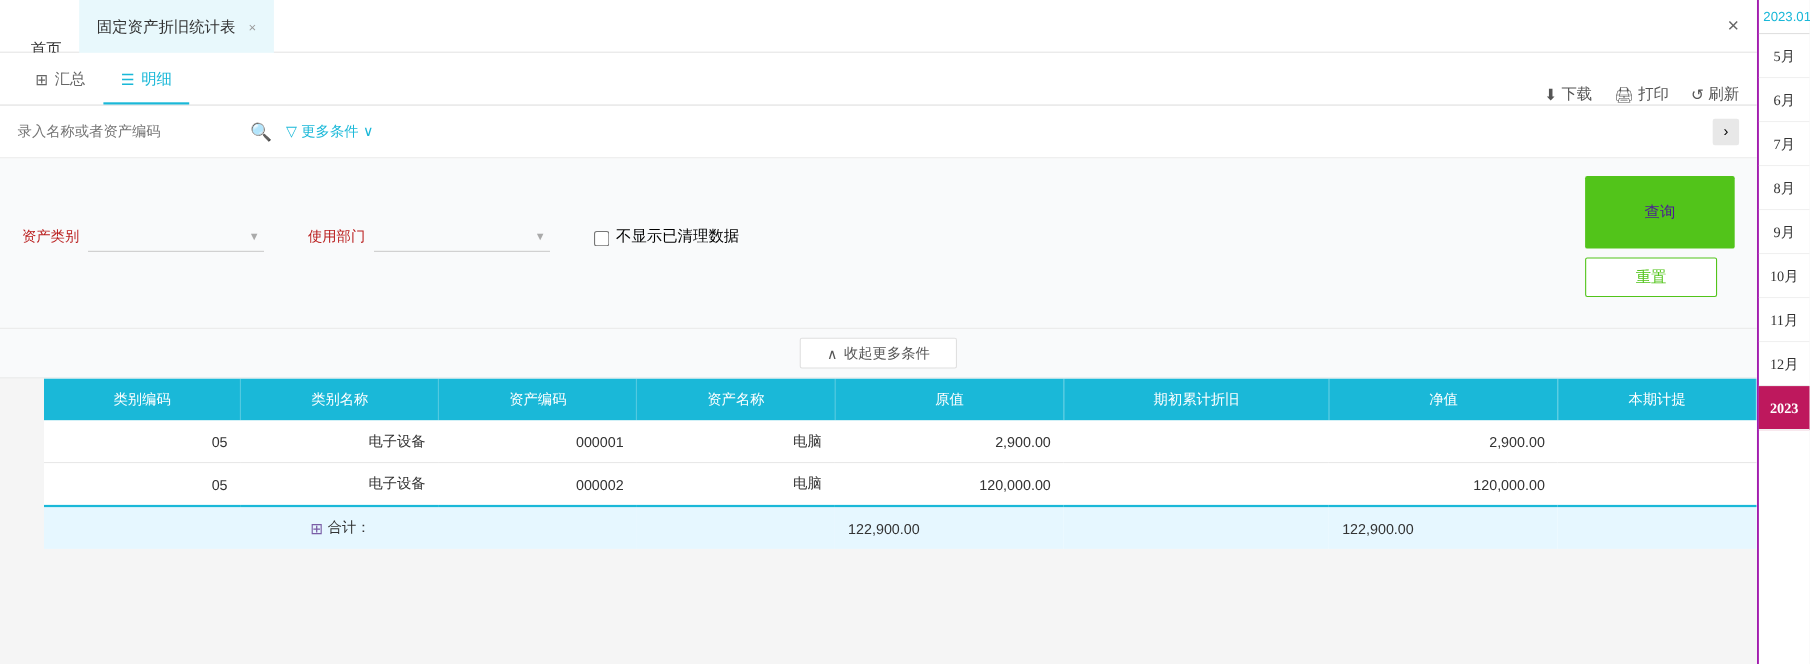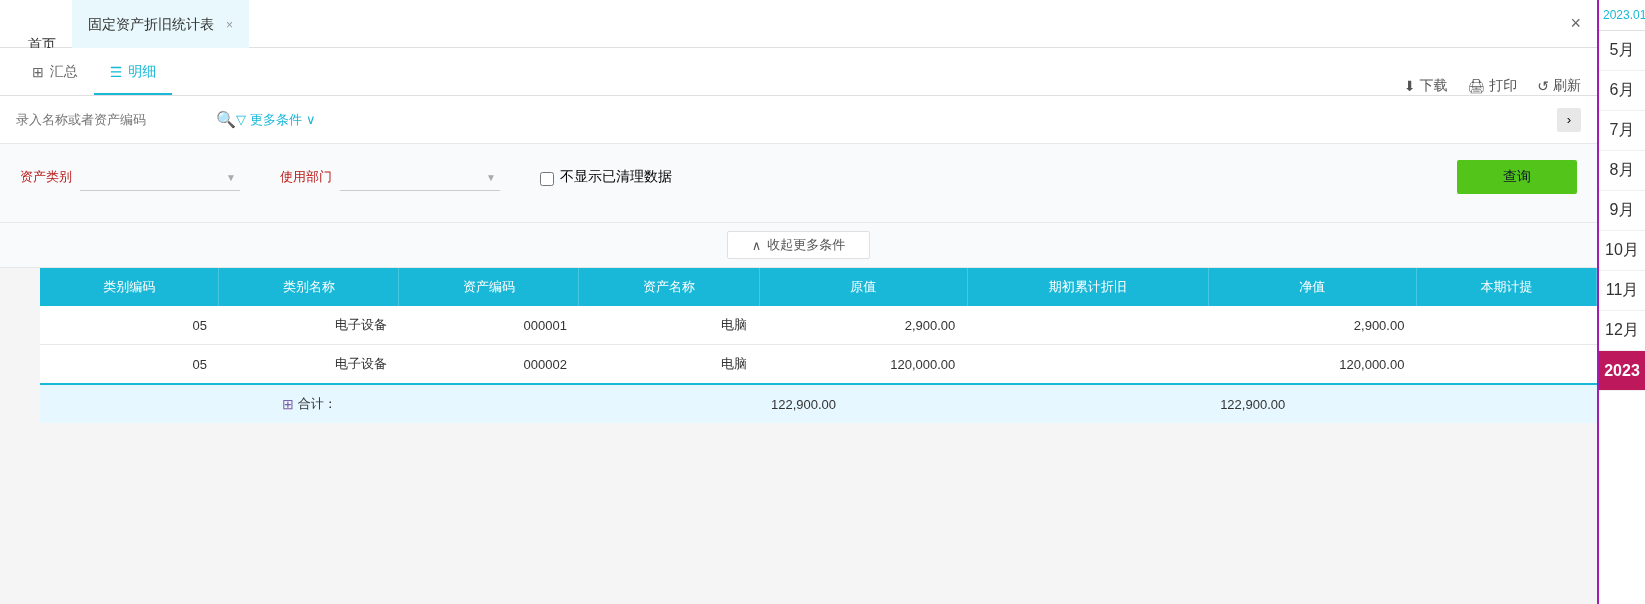--- a/index.html
+++ b/index.html
@@ -89,20 +89,21 @@
       color: #555;
     }
 
     
     .search-bar {
       display: flex;
       align-items: center;
       background: #fff;
       border-bottom: 1px solid #e8e8e8;
       padding: 8px 16px;
+      gap: 12px;
       height: 48px;
     }
     .search-input {
       border: none;
       outline: none;
       font-size: 13px;
       color: #999;
       width: 200px;
       background: transparent;
     }
@@ -200,27 +201,27 @@
       cursor: pointer;
     }
     .filter-actions {
       display: flex;
       flex-direction: column;
       gap: 8px;
       margin-left: auto;
     }
     .btn-query {
       background: #52c41a;
-      color: #0f172a;
+      color: #4c1d95;
       border: none;
-      padding: 8px 32px;
+      padding: 24px 32px;
       font-size: 14px;
       cursor: pointer;
       border-radius: 2px;
-      width: 120px;
+      width: 136px;
     }
     .btn-reset {
       background: #fff;
       color: #52c41a;
       border: 1px solid #52c41a;
       padding: 8px 32px;
       font-size: 14px;
       cursor: pointer;
       border-radius: 2px;
       width: 120px;
@@ -306,24 +307,25 @@
       border-left: 2px solid #a21caf;
       height: 100%;
       display: flex;
       flex-direction: column;
     }
     .side-month-item {
       display: flex;
       align-items: center;
       justify-content: center;
       height: 40px;
-      font-size: 16px;
+      font-size: 13px;
       color: #333;
       cursor: pointer;
       border-bottom: 1px solid #f0f0f0;
+      font-family: Liberation Serif, serif;
     }
     .side-month-item.year-badge {
       background: #be185d;
       color: #fff;
       font-weight: bold;
     }
     .side-date-header {
       padding: 8px 4px;
       font-size: 12px;
       color: #1ab8d8;
@@ -420,20 +422,21 @@
           </select>
           <span class="select-arrow">▼</span>
         </div>
       </div>
       <div class="checkbox-group">
         <input type="checkbox" style="">
         <span>不显示已清理数据</span>
       </div>
       <div class="filter-actions">
         <button class="btn-query">查询</button>
+        <button class="btn-reset">重置</button>
       </div>
     </div>
   </div>
 
   <div class="collapse-bar">
     <button class="collapse-btn">
       <span>∧</span>
       <span>收起更多条件</span>
     </button>
   </div>

